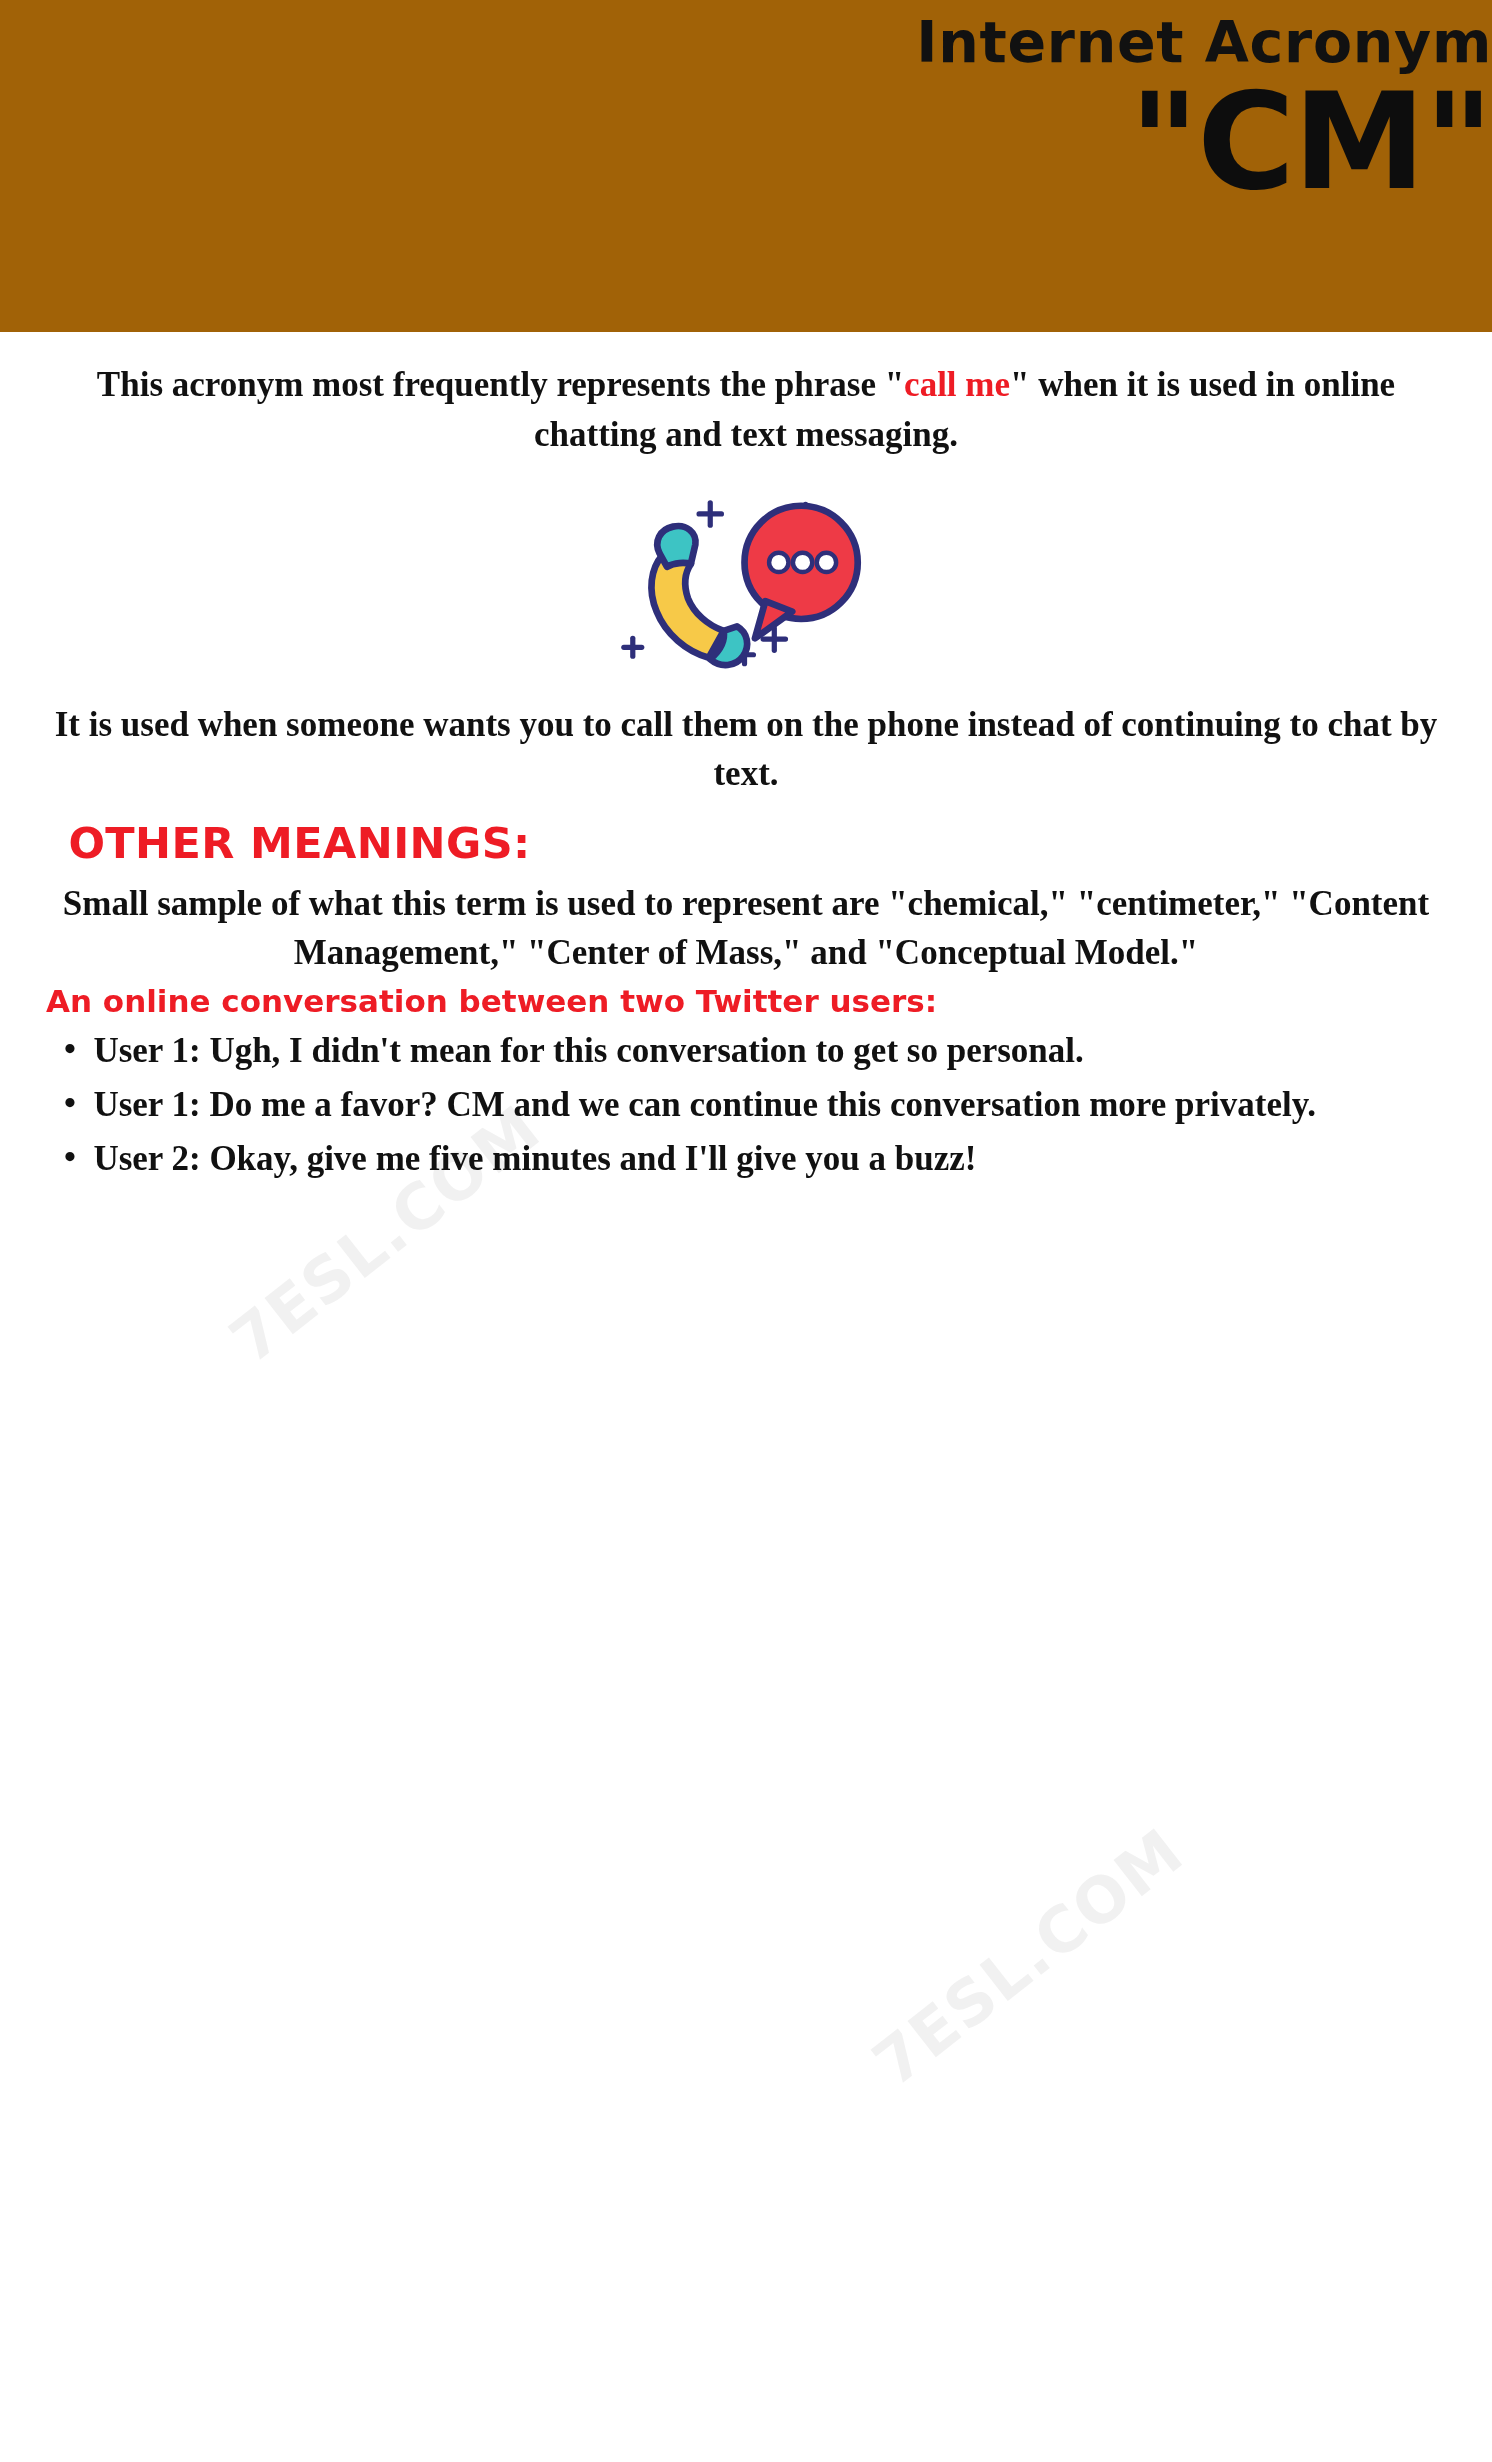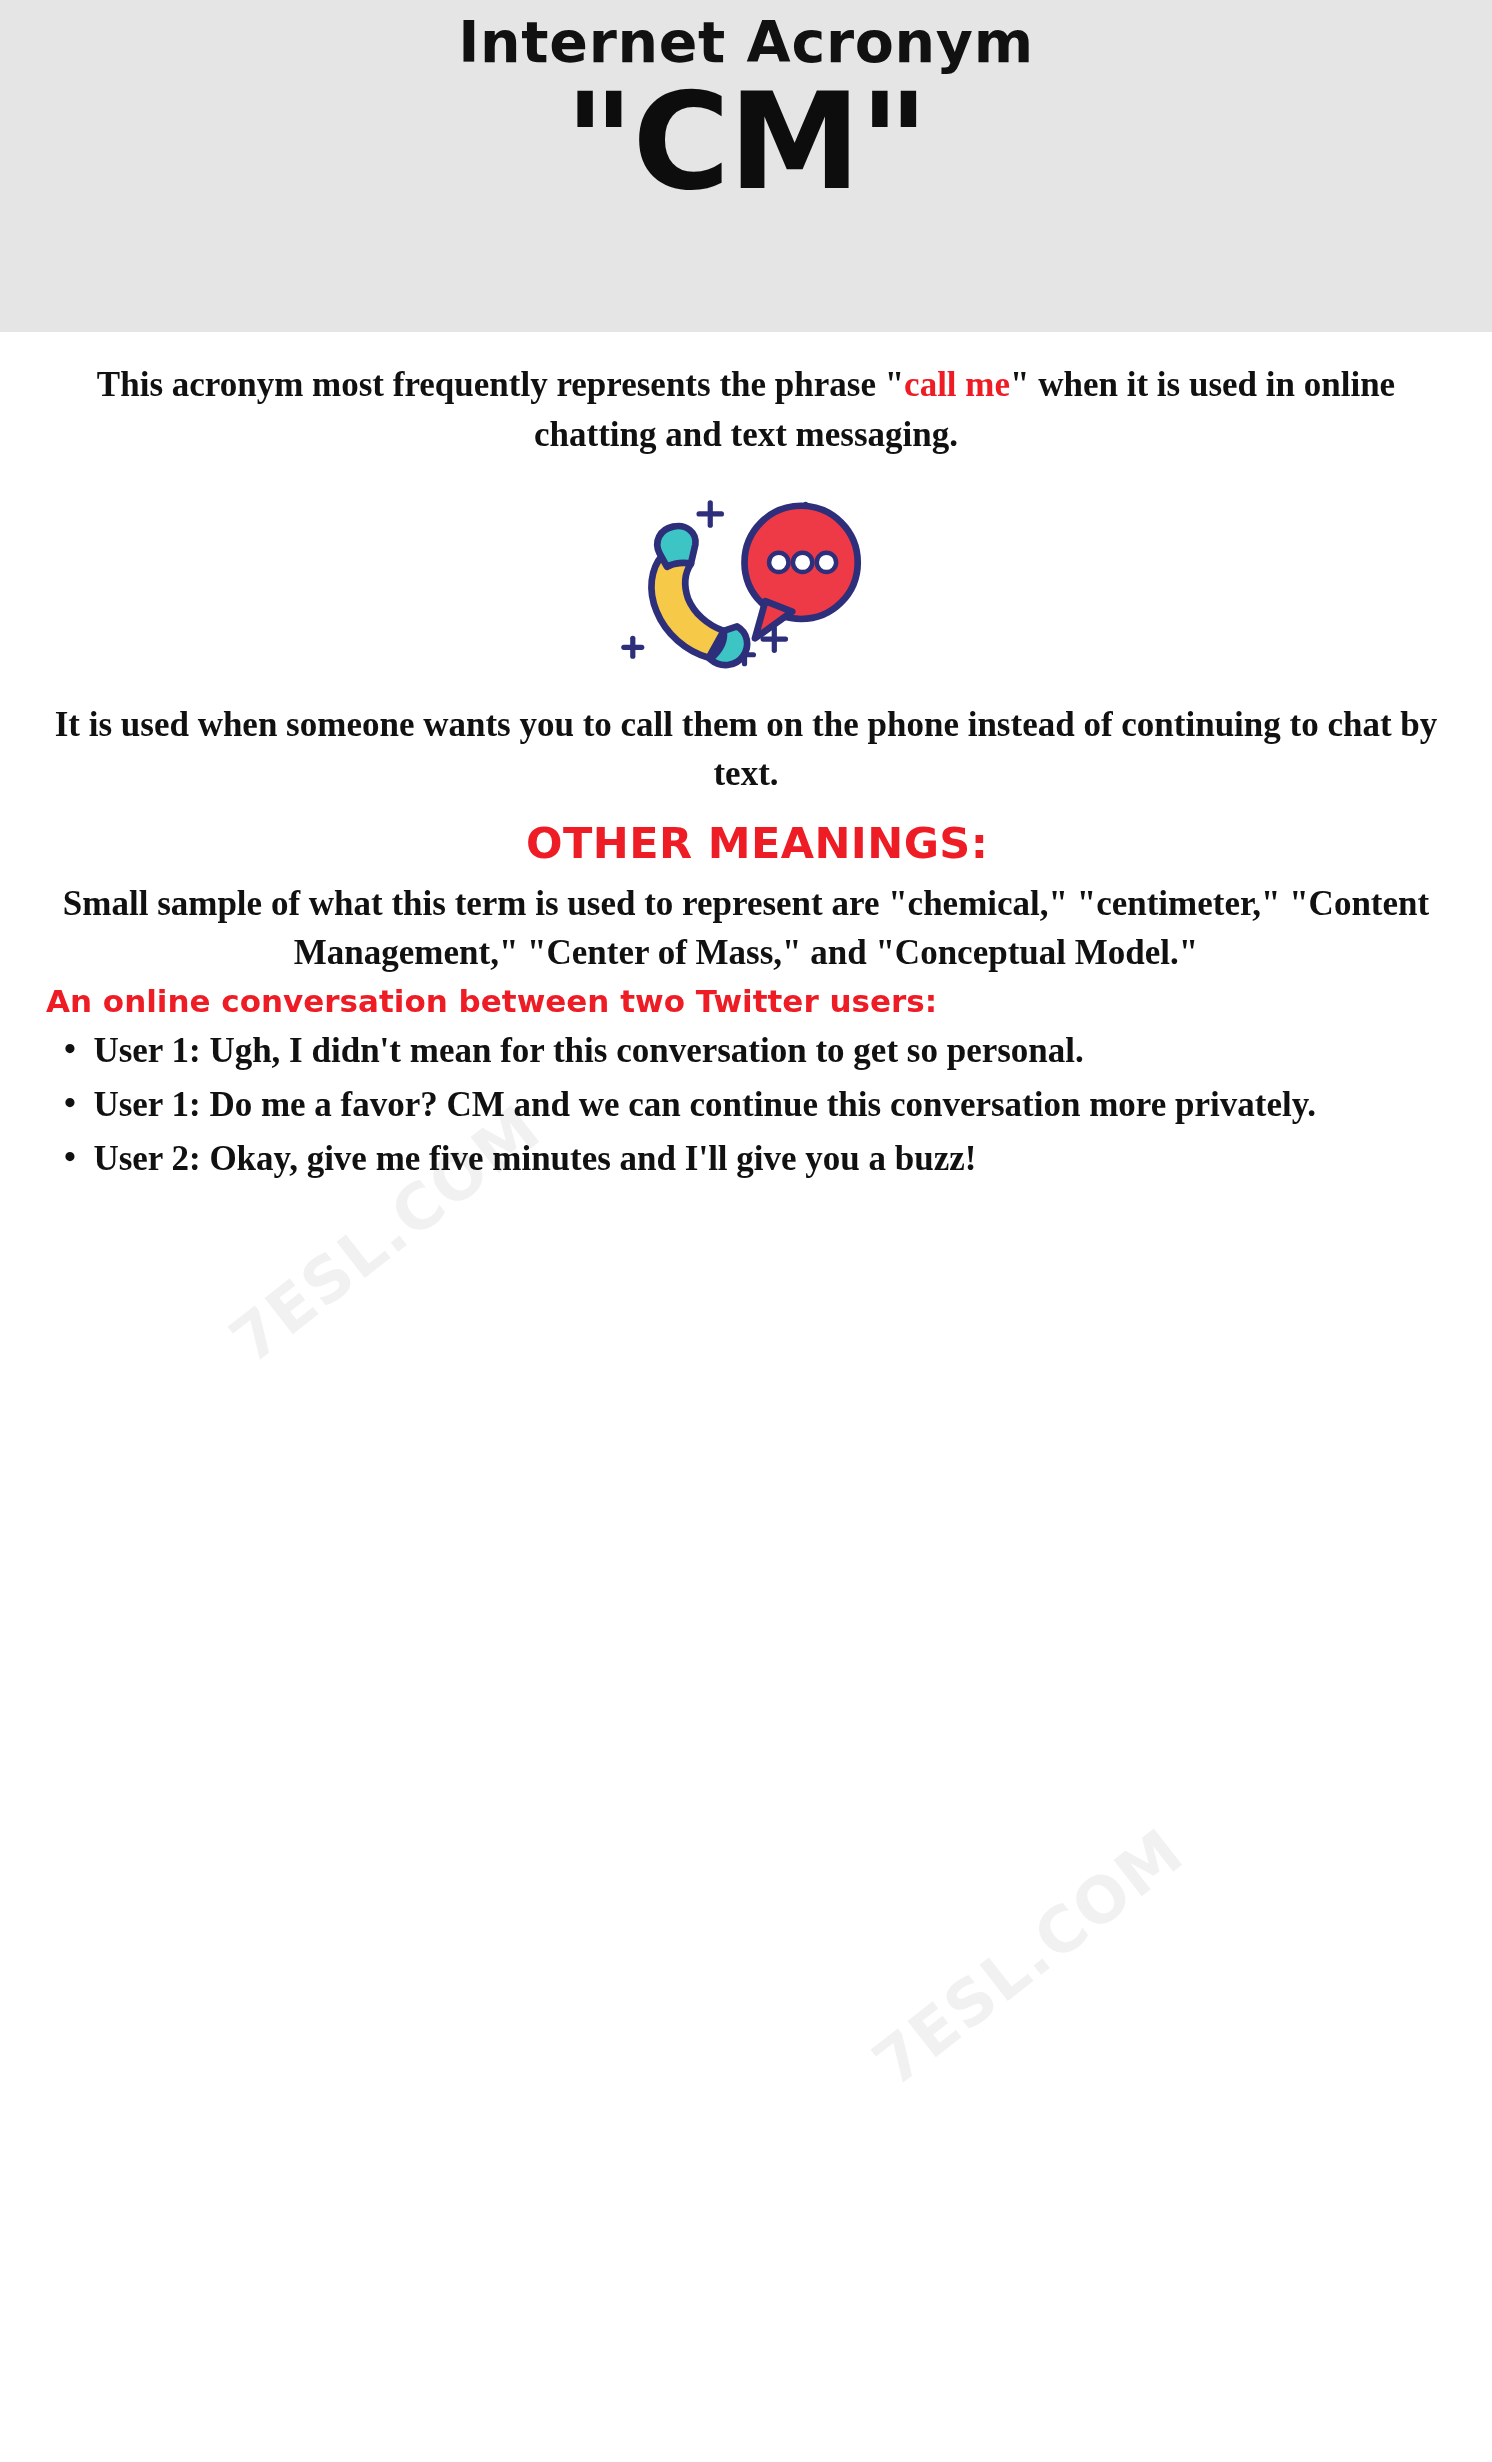--- a/index.html
+++ b/index.html
@@ -18,26 +18,26 @@
     width: 1492px;
     height: 2462px;
     background: #ffffff;
     box-sizing: border-box;
     display: flex;
     flex-direction: column;
   }
 
   
   .header {
-    background: #e5e5e5;
+    background: #a16207;
     width: 100%;
     height: 332px;
     display: flex;
     flex-direction: column;
-    align-items: center;
+    align-items: flex-end;
     justify-content: flex-start;
     padding-top: 13.4px;
     box-sizing: border-box;
   }
   .header-sub {
     font-family: "DejaVu Sans", sans-serif;
     font-weight: bold;
     font-size: 57px;
     letter-spacing: 0.7px;
     color: #111111;
@@ -91,21 +91,20 @@
   }
 
   
   .section-head {
     font-family: "DejaVu Sans", sans-serif;
     font-weight: bold;
     font-size: 43px;
     color: #ee1c25;
     letter-spacing: 0.4px;
     margin: 19.4px 0 7.5px 22.4px;
-    text-align: center;
   }
   .section-head.centered {
     text-align: center;
     margin-left: 0;
   }
   .sub-head {
     font-family: "DejaVu Sans", sans-serif;
     font-weight: bold;
     font-size: 31px;
     color: #ee1c25;

